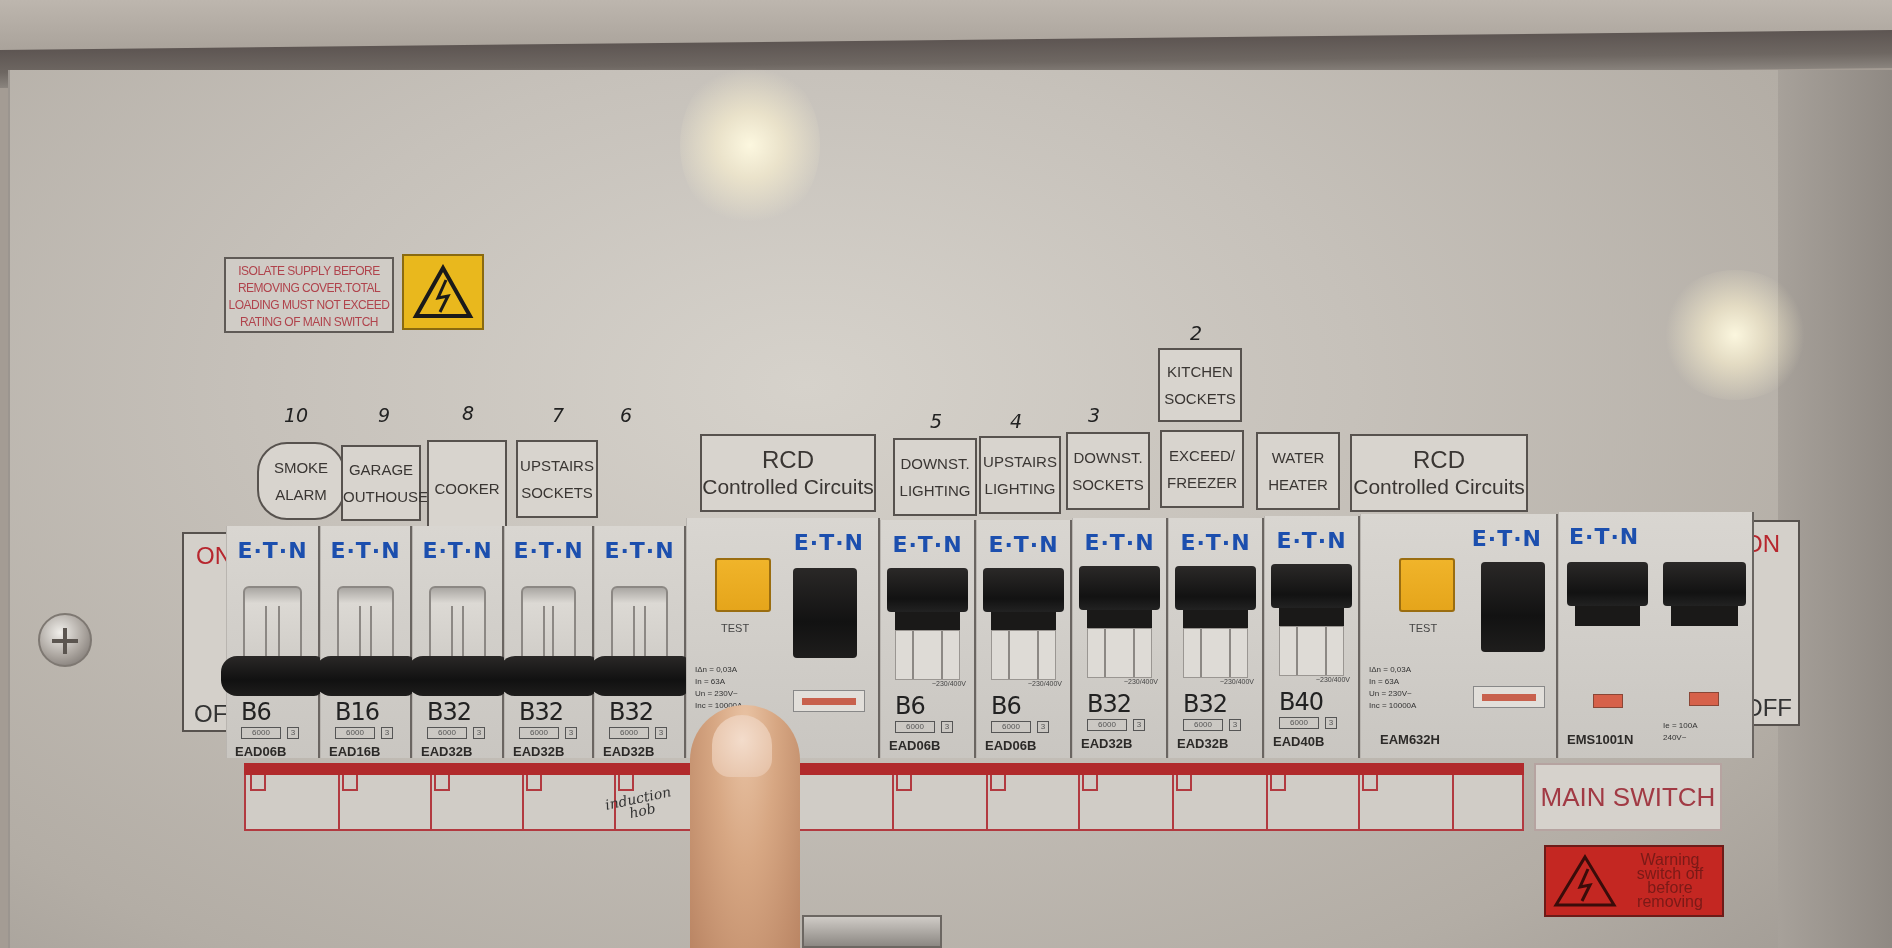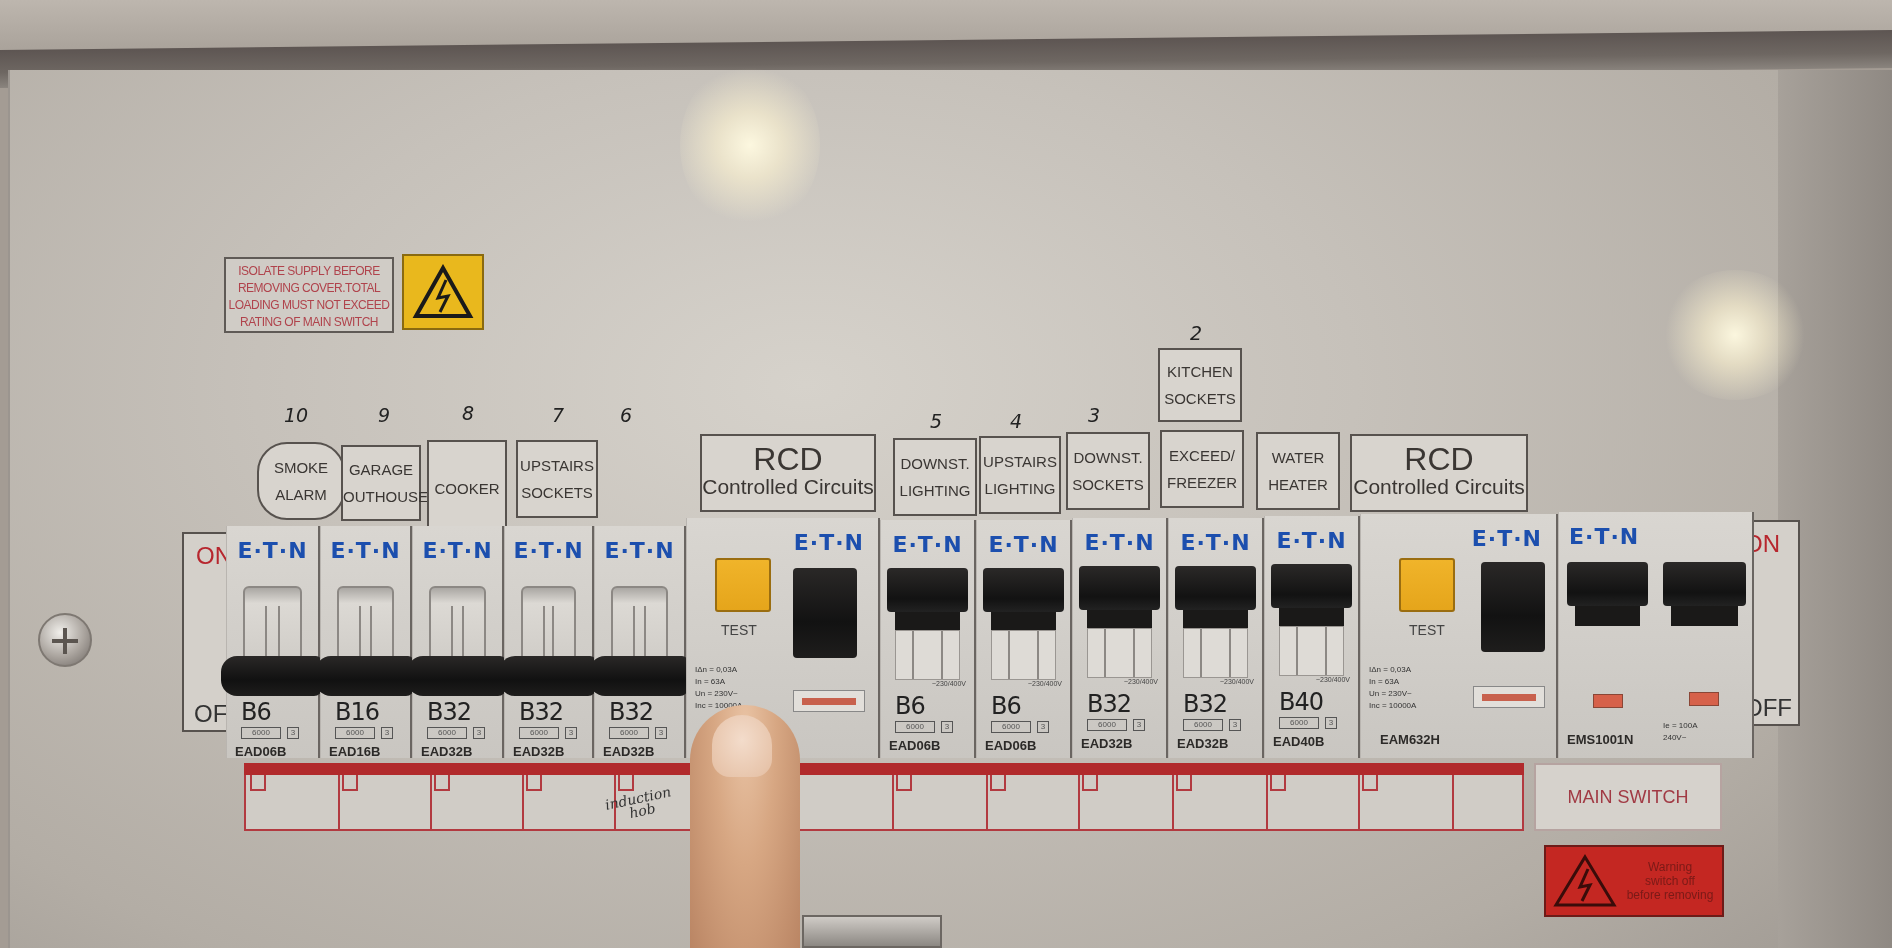--- a/index.html
+++ b/index.html
@@ -57,21 +57,21 @@
     position: absolute; font-family: "DejaVu Sans", sans-serif; font-size: 19px; color: #222;
     font-style: italic;
   }
 
   .label {
     position: absolute; background: #d8d4ce; border: 2px solid #57524e;
     color: #3a3633; text-align: center; font-size: 15px; line-height: 27px;
     display: flex; flex-direction: column; justify-content: center;
   }
   .label.rcd { font-size: 21px; line-height: 27px; }
-  .label.rcd .big { font-size: 32px; }
+  .label.rcd .big { font-size: 24px; }
 
   .module {
     position: absolute; background: linear-gradient(180deg, #d9d6d1 0%, #c9c6c1 100%);
     border-right: 2px solid #6a6561; border-left: 1px solid #b9b5b0;
   }
   .eaton {
     position: absolute; top: 12px; left: 0; right: 0; text-align: center;
     color: #1c4fae; font-weight: bold; font-size: 22px; letter-spacing: 1px;
     font-family: "DejaVu Sans", sans-serif;
   }
@@ -122,21 +122,21 @@
   }
   .volt {
     position: absolute; right: 8px; top: 160px; font-size: 7px; color: #444;
   }
   .rcd-test {
     position: absolute; left: 28px; top: 38px; width: 56px; height: 54px;
     background: linear-gradient(180deg, #f0b42a 0%, #e5a51b 100%);
     border: 2px solid #9a6d10; border-radius: 3px;
   }
   .rcd-test-label {
-    position: absolute; left: 34px; top: 100px; font-size: 14px; color: #444;
+    position: absolute; left: 34px; top: 100px; font-size: 11px; color: #444;
   }
   .rcd-lever {
     position: absolute; left: 100px; top: 44px; width: 64px; height: 90px;
     background: linear-gradient(180deg, #2a2827 0%, #121212 60%, #1e1d1c 100%);
     border-radius: 4px;
   }
   .rcd-spec {
     position: absolute; left: 8px; top: 148px; font-size: 8px; line-height: 12px; color: #333;
   }
   .rcd-window {
@@ -165,29 +165,29 @@
   }
   .chart-strip .cell {
     position: absolute; top: 0; bottom: 0; border-left: 2px solid #b23a40;
   }
   .chart-strip .tick {
     position: absolute; top: 0; width: 16px; height: 16px; border: 2px solid #b23a40; border-top: none;
   }
   .main-switch-label {
     position: absolute; left: 1534px; top: 763px; width: 188px; height: 68px;
     border: 2px solid #b6a3a0; background: #d6d2cc;
-    color: #a13a44; font-size: 18px; text-align: center; line-height: 64px;
+    color: #a13a44; font-size: 26px; text-align: center; line-height: 64px;
   }
   .red-warning {
     position: absolute; left: 1544px; top: 845px; width: 180px; height: 72px;
     background: #c42722; border: 2px solid #6d1b18;
     display: flex; align-items: center;
   }
   .red-warning .txt {
-    color: #7a1a17; font-size: 12px; line-height: 14px; text-align: center; flex: 1;
+    color: #7a1a17; font-size: 16px; line-height: 14px; text-align: center; flex: 1;
   }
   .handwriting {
     position: absolute; left: 606px; top: 792px; font-family: "DejaVu Serif", serif; font-style: italic;
     font-size: 14px; color: #333; transform: rotate(-12deg); line-height: 13px;
   }
   .finger {
     position: absolute; left: 690px; top: 705px; width: 110px; height: 260px;
     background: radial-gradient(ellipse at 50% 10%, #e9c3a4 0%, #d7a783 40%, #b88362 100%);
     border-radius: 55px 55px 10px 10px;
   }

